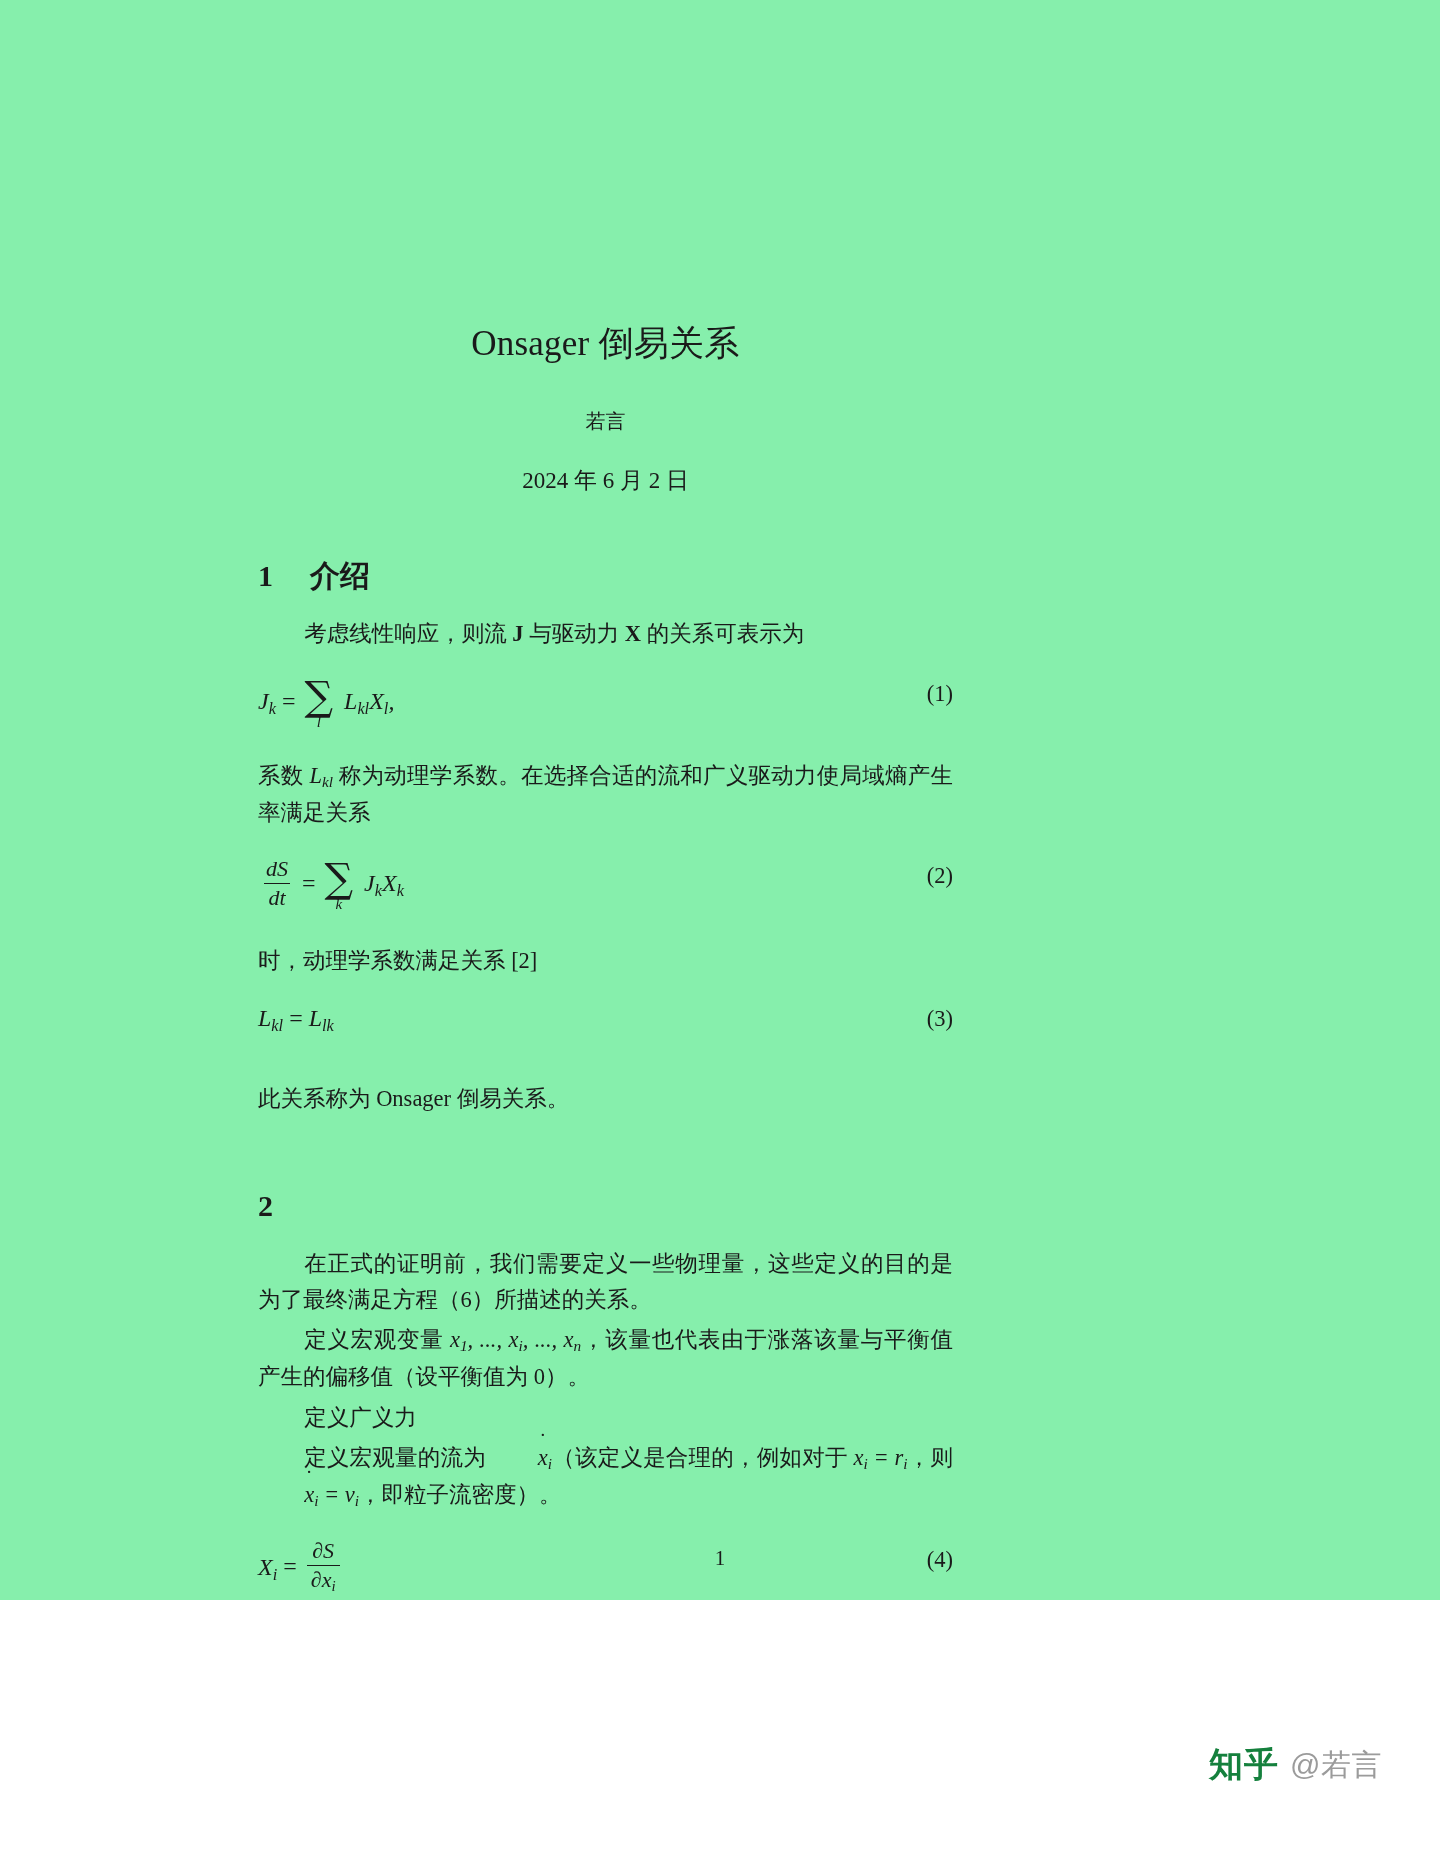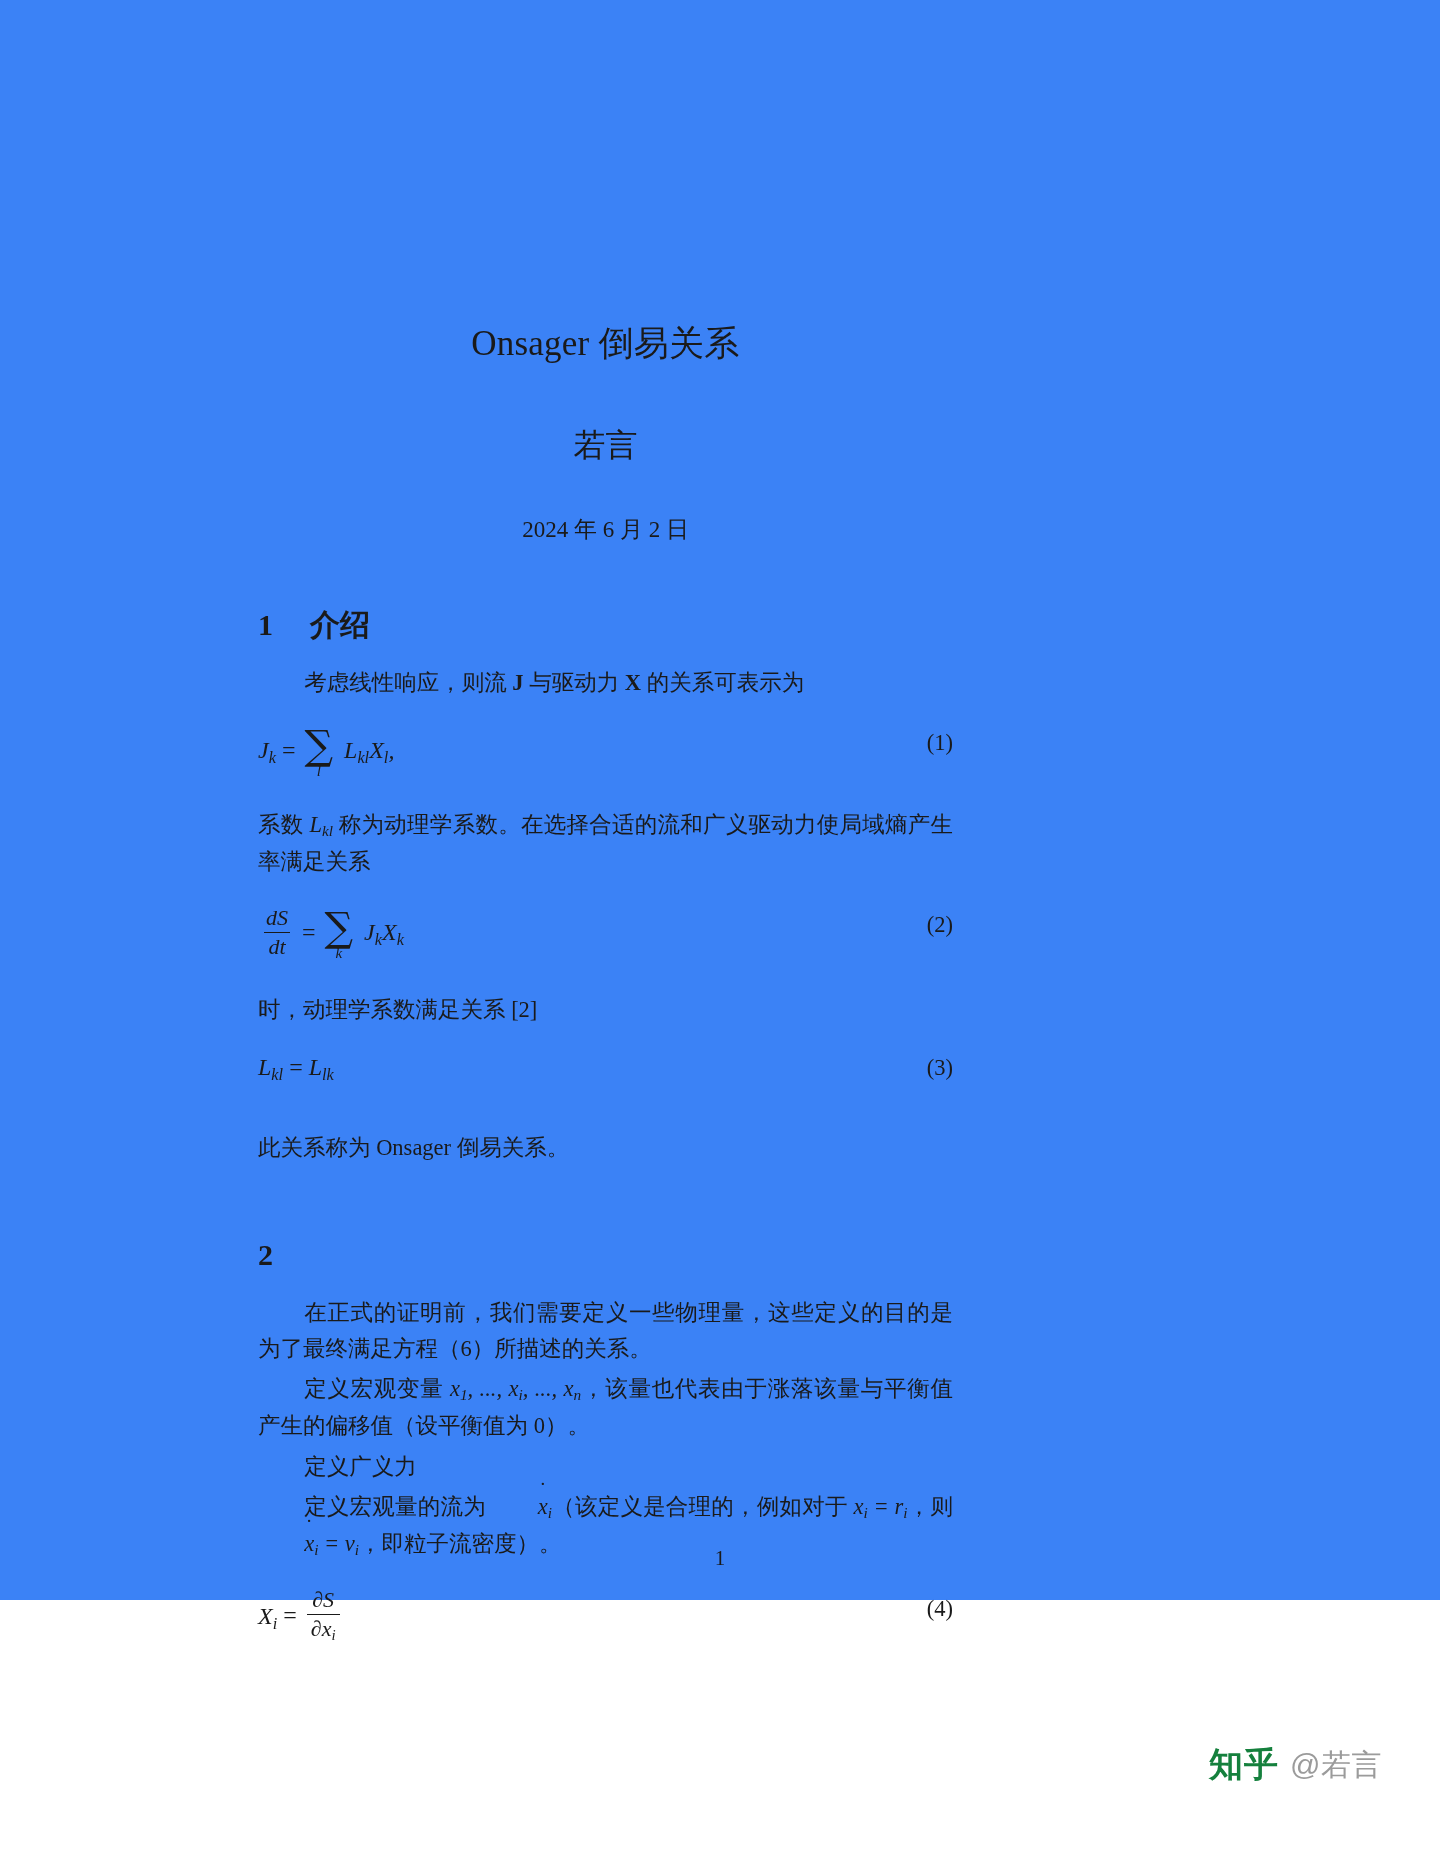--- a/index.html
+++ b/index.html
@@ -15,45 +15,45 @@
     color: #1a1a1a;
     overflow: hidden;
   }
 
   
   .page {
     position: absolute;
     left: 0; top: 0;
     width: 1440px;
     height: 1600px;
-    background: #3b82f6;
+    background: #86efac;
   }
   .content {
     position: absolute;
     left: 258px;
     top: 0;
     width: 695px;
   }
 
   
   .doc-title {
     margin: 0;
     padding-top: 322px;
     text-align: center;
     font-size: 35px;
     font-weight: 400;
     letter-spacing: 0.3px;
     line-height: 1.25;
   }
   .doc-title .latin { letter-spacing: 0.2px; }
   .doc-author {
-    margin: 16px;
+    margin: 0;
     padding-top: 42px;
     text-align: center;
-    font-size: 32px;
+    font-size: 20px;
     font-weight: 400;
   }
   .doc-date {
     margin: 0;
     padding-top: 30px;
     text-align: center;
     font-size: 23px;
     font-weight: 400;
   }
 

